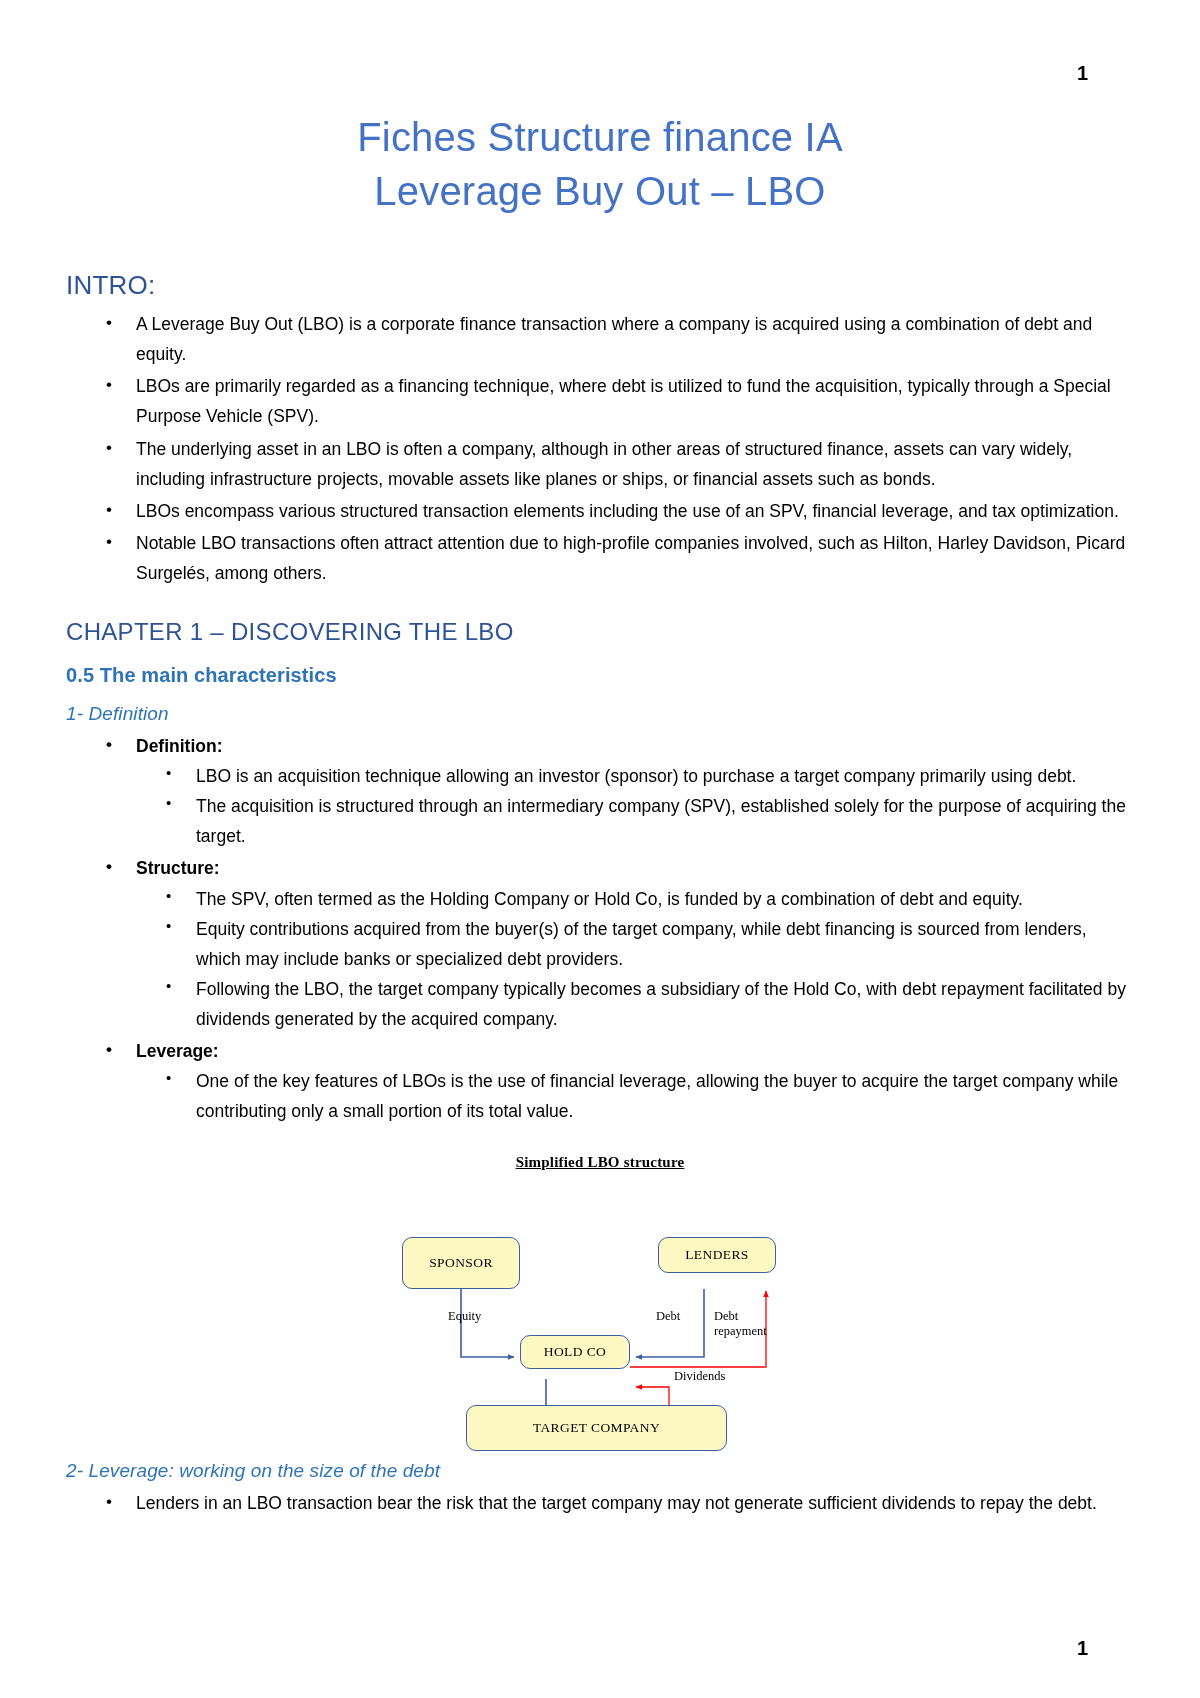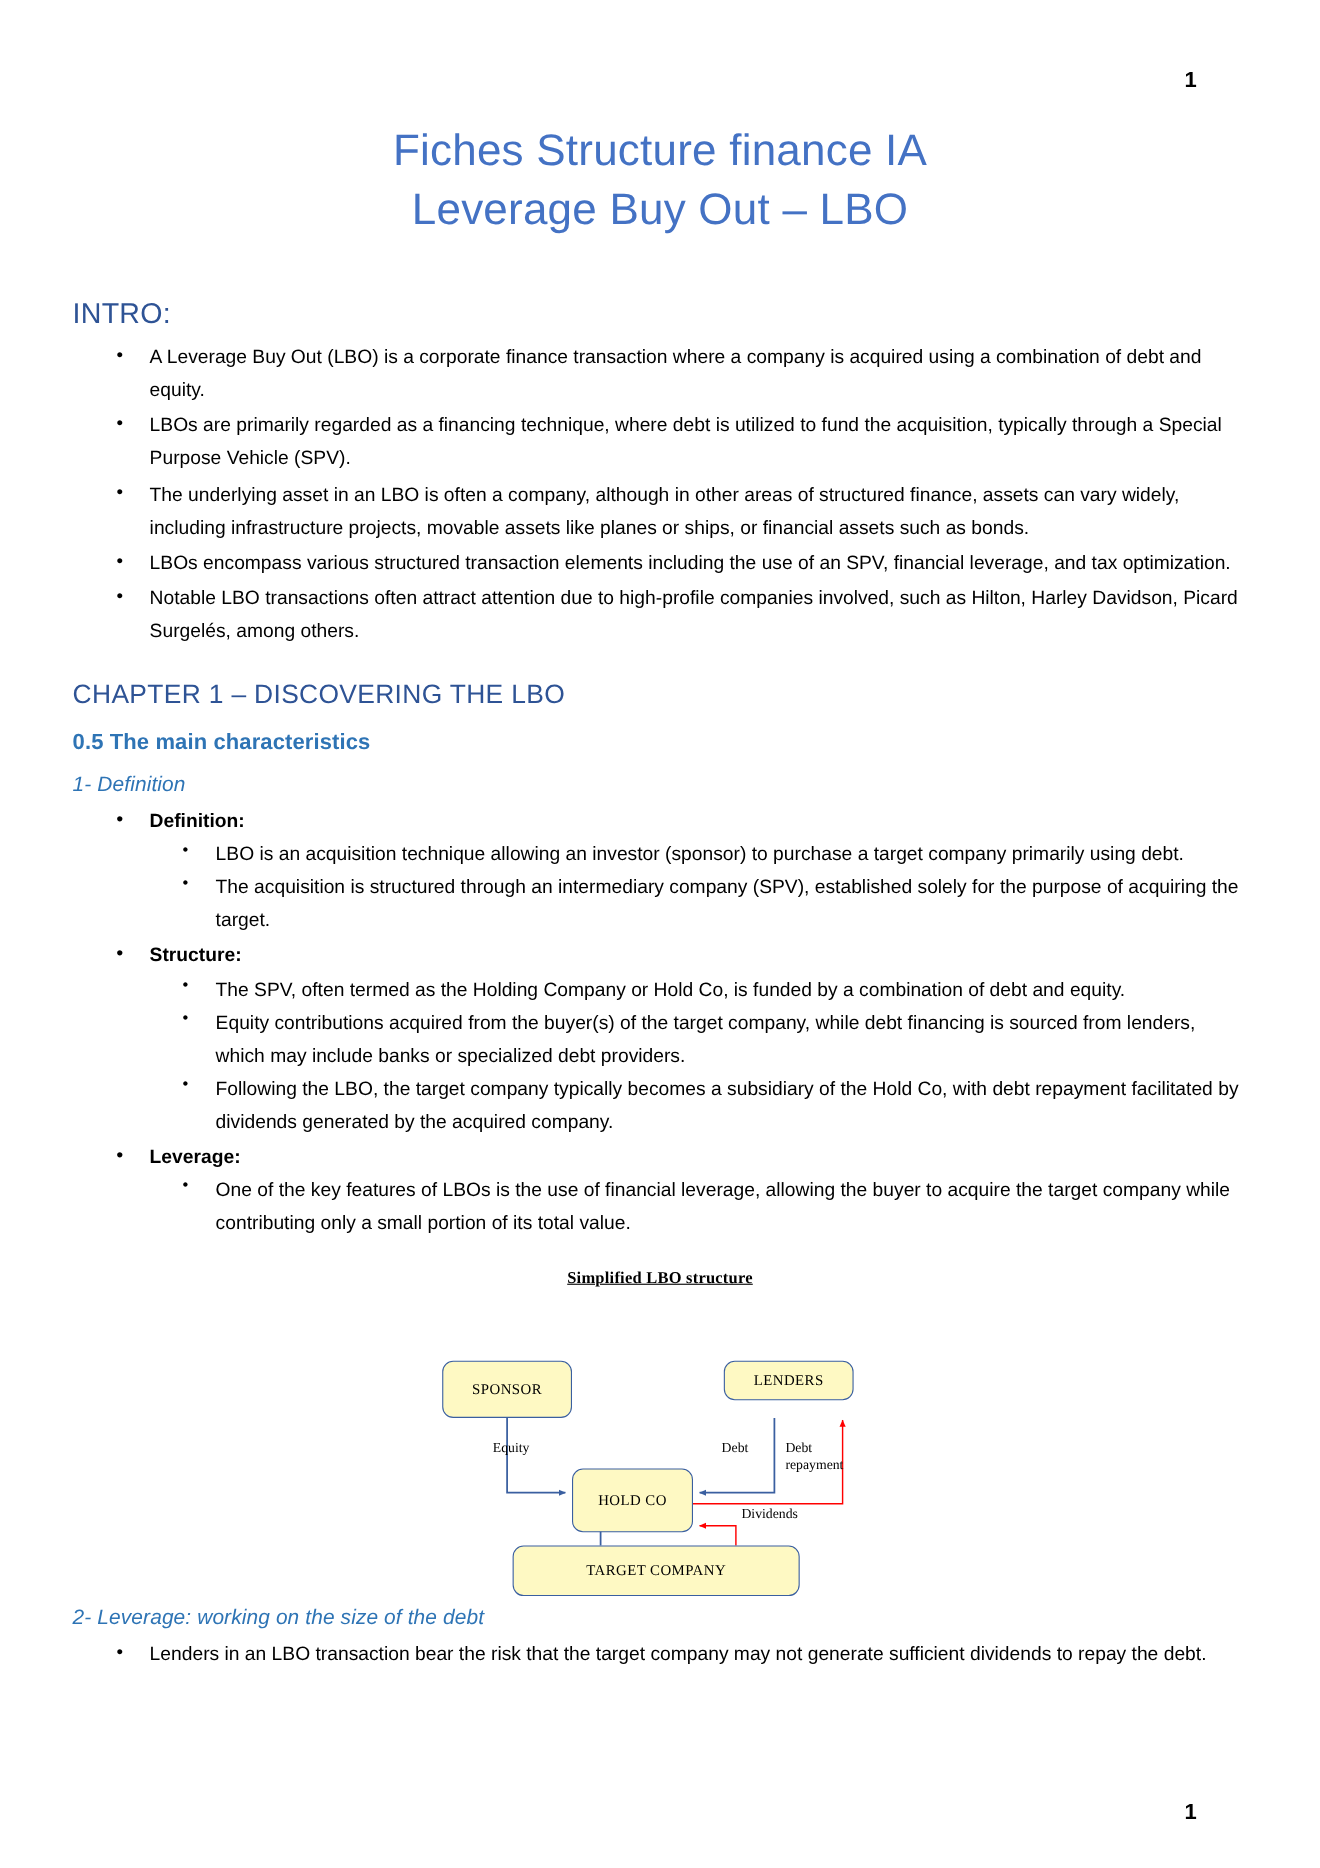--- a/index.html
+++ b/index.html
@@ -162,21 +162,21 @@
     font-size: 13.5px;
     color: #000;
     display: flex;
     align-items: center;
     justify-content: center;
     letter-spacing: .4px;
     box-sizing: border-box;
   }
   #node-sponsor { left: 336px; top: 46px; width: 118px; height: 52px; }
   #node-lenders { left: 592px; top: 46px; width: 118px; height: 36px; }
-  #node-holdco  { left: 454px; top: 144px; width: 110px; height: 58px; }
+  #node-holdco  { left: 454px; top: 144px; width: 110px; height: 34px; }
   #node-target  { left: 400px; top: 214px; width: 261px; height: 46px; }
   .fig-label {
     position: absolute;
     font-family: "Liberation Serif", serif;
     font-size: 12.5px;
     color: #000;
     line-height: 1.18;
     white-space: pre-line;
   }
   #label-equity { left: 382px; top: 118px; }

